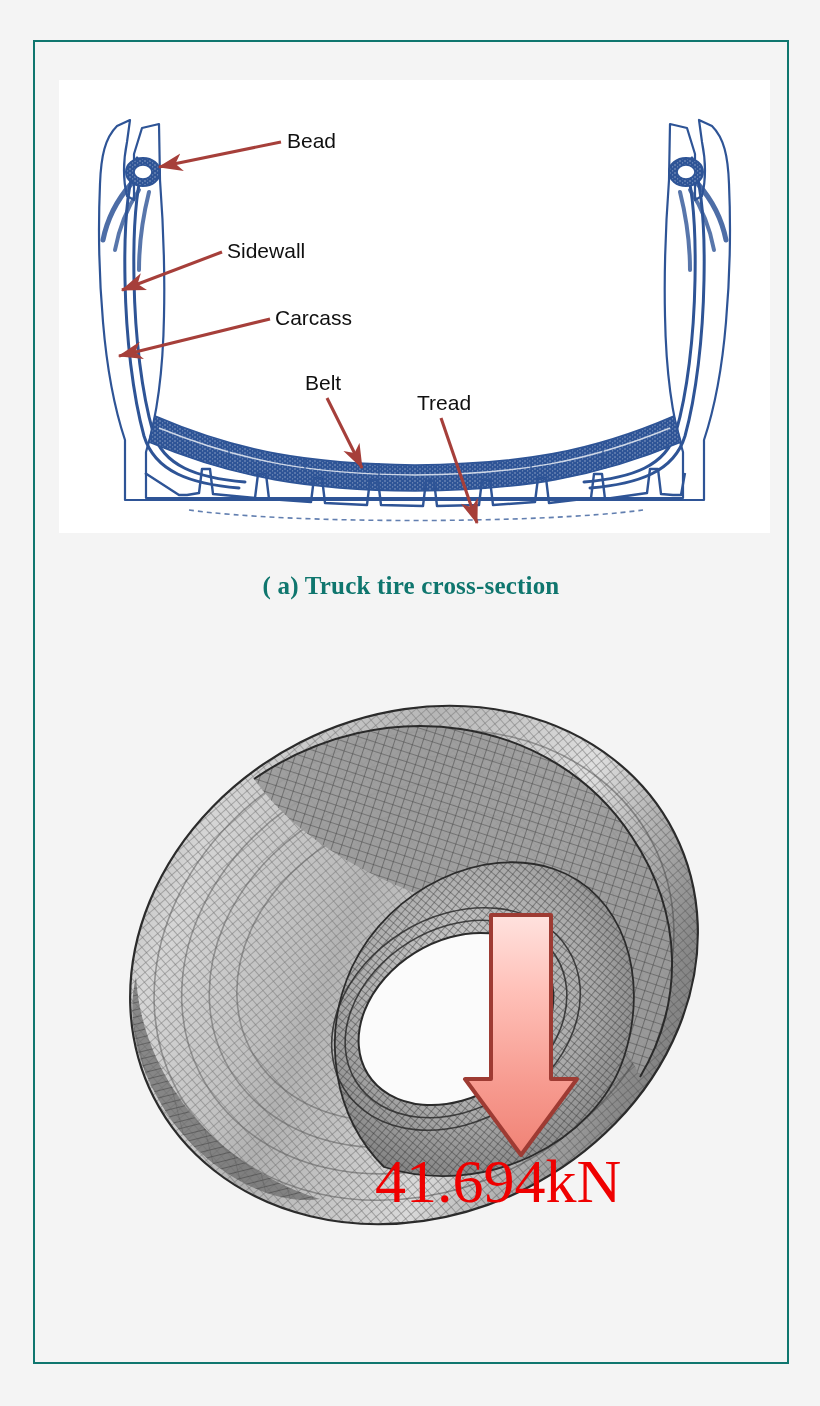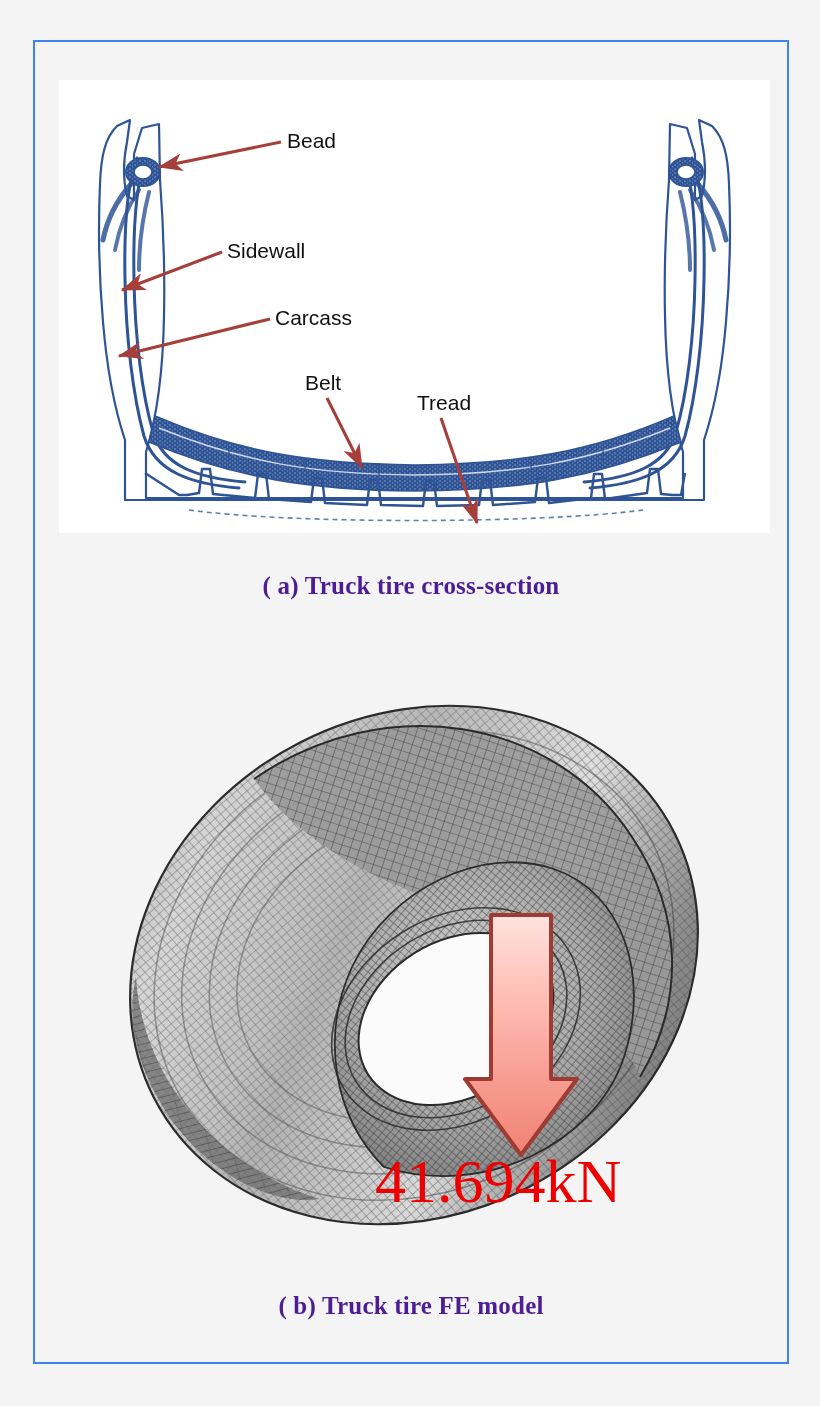--- a/index.html
+++ b/index.html
@@ -6,21 +6,21 @@
   body{
     width:820px;height:1406px;
     background:#f4f4f4;
     font-family:"Liberation Serif", serif;
     overflow:hidden;
   }
   #figure-frame{
     position:absolute;
     left:33px; top:40px;
     width:756px; height:1324px;
-    border:2px solid #3b82f6;
+    border:2px solid #0f766e;
     background:#f4f4f4;
     box-sizing:border-box;
   }
   
   #panel-a{
     position:absolute;
     left:24px; top:38px;
     width:711px; height:453px;
     background:#ffffff;
   }
@@ -30,21 +30,21 @@
     font-size:21px;
     fill:#101010;
   }
   .caption{
     position:absolute;
     left:0; right:0;
     text-align:center;
     font-family:"Liberation Serif", serif;
     font-weight:bold;
     font-size:25px;
-    color:#4c1d95;
+    color:#0f766e;
     letter-spacing:0.2px;
   }
   #caption-a{ top:530px; }
   #caption-b{ top:1250px; }
 
   
   #panel-b{
     position:absolute;
     left:24px; top:585px;
     width:711px; height:650px;
@@ -298,15 +298,14 @@
                  L 518,452
                  L 462,528
                  L 406,452
                  L 432,452 Z" fill="url(#gArrow)" stroke="#9e3b33" stroke-width="4" stroke-linejoin="round"></path>
       </g>
 
       <text class="force-text" x="316" y="575">41.694kN</text>
     </svg>
   </div>
 
-  <div class="caption" id="caption-b">( b) Truck tire FE model</div>
 
 </div>
 
 </body></html>

